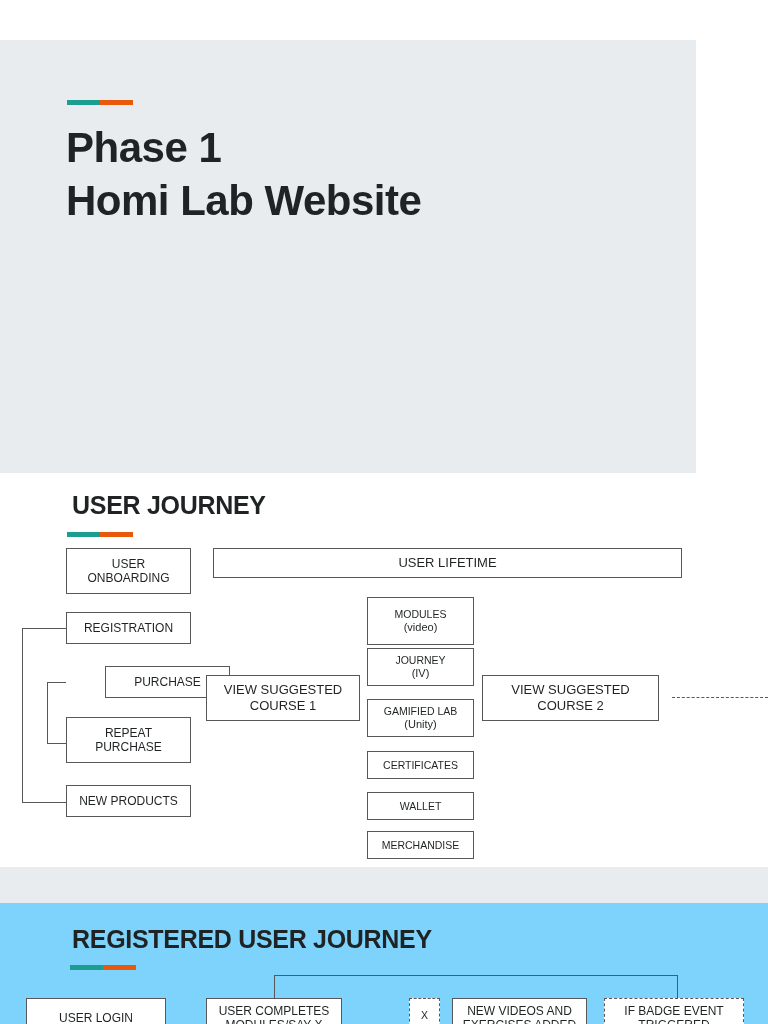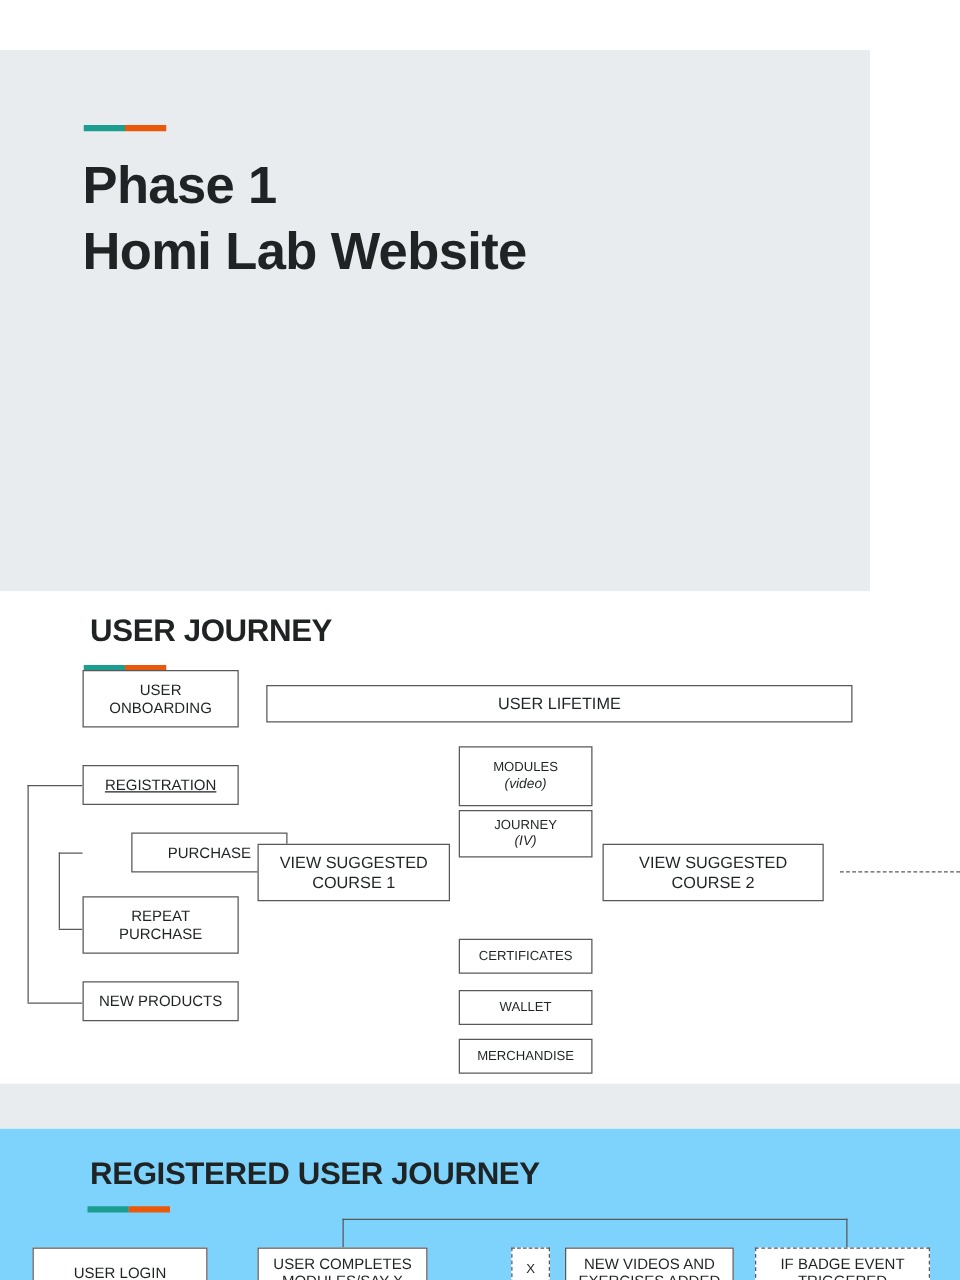--- a/index.html
+++ b/index.html
@@ -65,21 +65,21 @@
     display: flex;
     align-items: center;
     justify-content: center;
     text-align: center;
     color: #1f2324;
     font-size: 12px;
     line-height: 1.2;
     padding: 2px 4px;
   }
   .box.dashed { border-style: dashed; border-color: #58585a; }
-  .box .sub { display: block; font-style: italic; font-size: 11px; }
+  .box .sub { display: block; font-size: 11px; }
   .box.small { font-size: 10.5px; }
   .box.big { font-size: 13px; }
 
   
   .ln { position: absolute; background: #58585a; }
   .ln.h { height: 1px; }
   .ln.v { width: 1px; }
   .dashline {
     position: absolute;
     height: 0;
@@ -129,25 +129,25 @@
     </div>
 
     <div class="ln v" style="left:22px; top:155px; height:174px;"></div>
     <div class="ln h" style="left:22px; top:155px; width:44px;"></div>
     <div class="ln h" style="left:22px; top:329px; width:44px;"></div>
 
     <div class="ln v" style="left:47px; top:209px; height:61px;"></div>
     <div class="ln h" style="left:47px; top:209px; width:19px;"></div>
     <div class="ln h" style="left:47px; top:270px; width:19px;"></div>
 
-    <div class="box" style="left:66px; top:63px; width:125px; height:46px;">
+    <div class="box" style="left:66px; top:75px; width:125px; height:46px;">
       <span>USER ONBOARDING</span>
     </div>
 
-    <div class="box" style="left:66px; top:139px; width:125px; height:32px;text-decoration:underline;">
+    <div class="box" style="left:66px; top:139px; width:125px; height:32px;">
       <span>REGISTRATION</span>
     </div>
 
     <div class="box" style="left:66px; top:193px; width:125px; height:32px;margin-left:39px;">
       <span>PURCHASE</span>
     </div>
 
     <div class="box" style="left:66px; top:244px; width:125px; height:46px;">
       <span>REPEAT PURCHASE</span>
     </div>
@@ -177,20 +177,26 @@
       </div>
     </div>
 
     <div class="box small" style="left:367px; top:175px; width:107px; height:38px;">
       <div>
         <span>JOURNEY</span>
         <span class="sub">(IV)</span>
       </div>
     </div>
 
+    <div class="box small" style="left:367px; top:226px; width:107px; height:38px;">
+      <div>
+        <span>GAMIFIED LAB</span>
+        <span class="sub">(Unity)</span>
+      </div>
+    </div>
 
     <div class="box small" style="left:367px; top:278px; width:107px; height:28px;">
       <span>CERTIFICATES</span>
     </div>
 
     <div class="box small" style="left:367px; top:319px; width:107px; height:28px;">
       <span>WALLET</span>
     </div>
 
     <div class="box small" style="left:367px; top:358px; width:107px; height:28px;">

